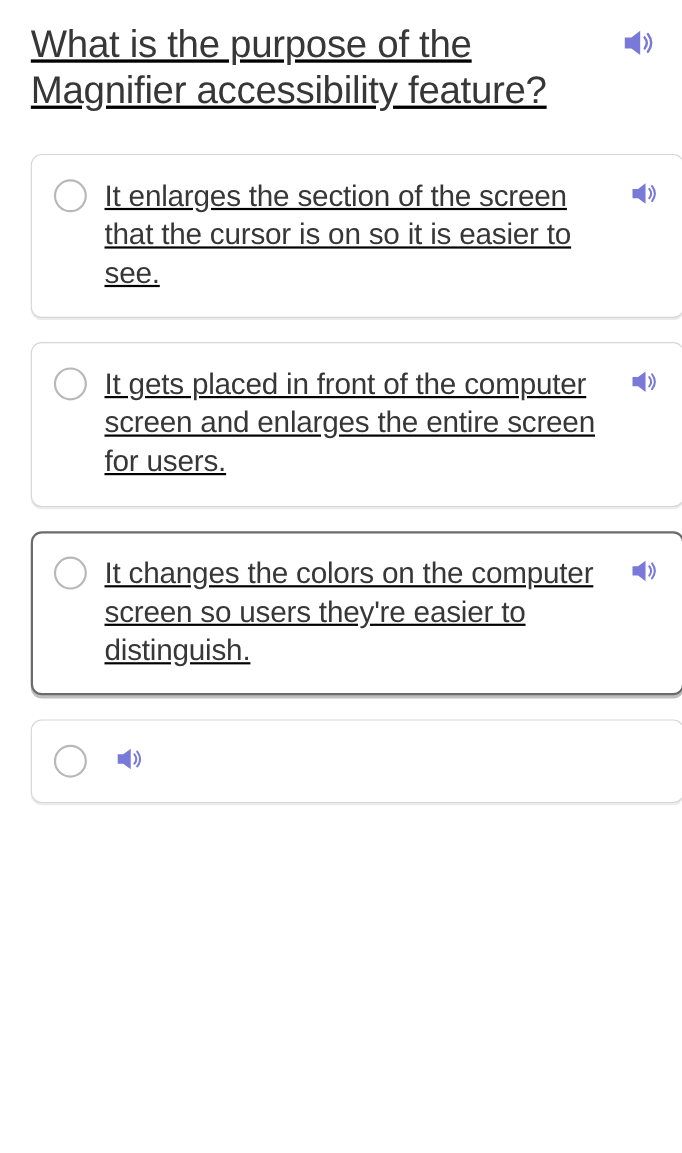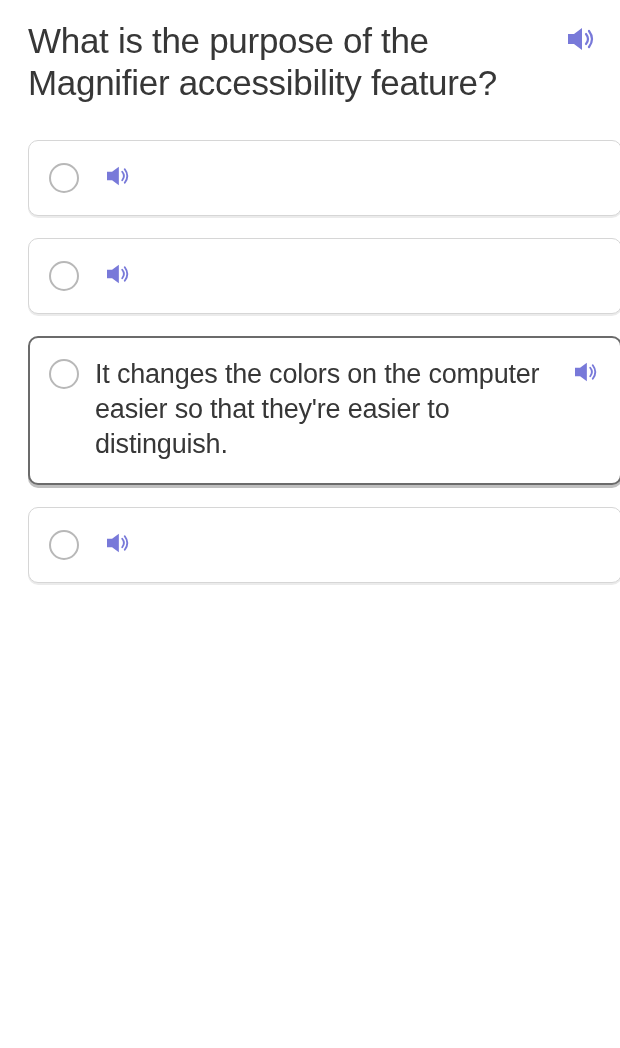--- a/index.html
+++ b/index.html
@@ -5,20 +5,21 @@
   * { box-sizing: border-box; margin: 0; padding: 0; }
   body {
     font-family: -apple-system, BlinkMacSystemFont, "Segoe UI", Arial, sans-serif;
     background: #fff;
     width: 620px;
     height: 1048px;
     overflow: hidden;
   }
   .container {
     padding: 20px 0 0 28px;
+    text-decoration: underline;
   }
   .question-row {
     display: flex;
     align-items: flex-start;
     margin-bottom: 36px;
     padding-right: 24px;
   }
   .question-text {
     flex: 1;
     font-size: 35px;
@@ -89,37 +90,39 @@
         <path d="M 2 8 L 2 18 L 8 18 L 16 24 L 16 2 L 8 8 Z" fill="#7879d9"></path>
         <path d="M 20 8 Q 24 13 20 18" stroke="#7879d9" stroke-width="2.2" fill="none" stroke-linecap="round"></path>
         <path d="M 23 5 Q 29 13 23 21" stroke="#7879d9" stroke-width="2.2" fill="none" stroke-linecap="round"></path>
       </svg>
     </span>
   </div>
 
   <div id="options">
       <div class="option-card">
         <div class="radio-circle"></div>
+        <div class="option-text">It enlarges the section of the screen that the cursor is on so it is easier to see.</div>
         <span class="speaker-icon-small"><svg viewBox="0 0 30 26" width="26" height="22">
             <path d="M 2 8 L 2 18 L 8 18 L 16 24 L 16 2 L 8 8 Z" fill="#7879d9"></path>
             <path d="M 20 8 Q 24 13 20 18" stroke="#7879d9" stroke-width="2.2" fill="none" stroke-linecap="round"></path>
             <path d="M 23 5 Q 29 13 23 21" stroke="#7879d9" stroke-width="2.2" fill="none" stroke-linecap="round"></path>
           </svg></span>
       </div>
       <div class="option-card">
         <div class="radio-circle"></div>
+        <div class="option-text">It gets placed in front of the computer screen and enlarges the entire screen for users.</div>
         <span class="speaker-icon-small"><svg viewBox="0 0 30 26" width="26" height="22">
             <path d="M 2 8 L 2 18 L 8 18 L 16 24 L 16 2 L 8 8 Z" fill="#7879d9"></path>
             <path d="M 20 8 Q 24 13 20 18" stroke="#7879d9" stroke-width="2.2" fill="none" stroke-linecap="round"></path>
             <path d="M 23 5 Q 29 13 23 21" stroke="#7879d9" stroke-width="2.2" fill="none" stroke-linecap="round"></path>
           </svg></span>
       </div>
       <div class="option-card focused">
         <div class="radio-circle"></div>
-        <div class="option-text">It changes the colors on the computer easier so that they're easier to distinguish.</div>
+        <div class="option-text">It changes the colors on the computer screen so users they're easier to distinguish.</div>
         <span class="speaker-icon-small"><svg viewBox="0 0 30 26" width="26" height="22">
             <path d="M 2 8 L 2 18 L 8 18 L 16 24 L 16 2 L 8 8 Z" fill="#7879d9"></path>
             <path d="M 20 8 Q 24 13 20 18" stroke="#7879d9" stroke-width="2.2" fill="none" stroke-linecap="round"></path>
             <path d="M 23 5 Q 29 13 23 21" stroke="#7879d9" stroke-width="2.2" fill="none" stroke-linecap="round"></path>
           </svg></span>
       </div>
       <div class="option-card">
         <div class="radio-circle"></div>
         <span class="speaker-icon-small"><svg viewBox="0 0 30 26" width="26" height="22">
             <path d="M 2 8 L 2 18 L 8 18 L 16 24 L 16 2 L 8 8 Z" fill="#7879d9"></path>

